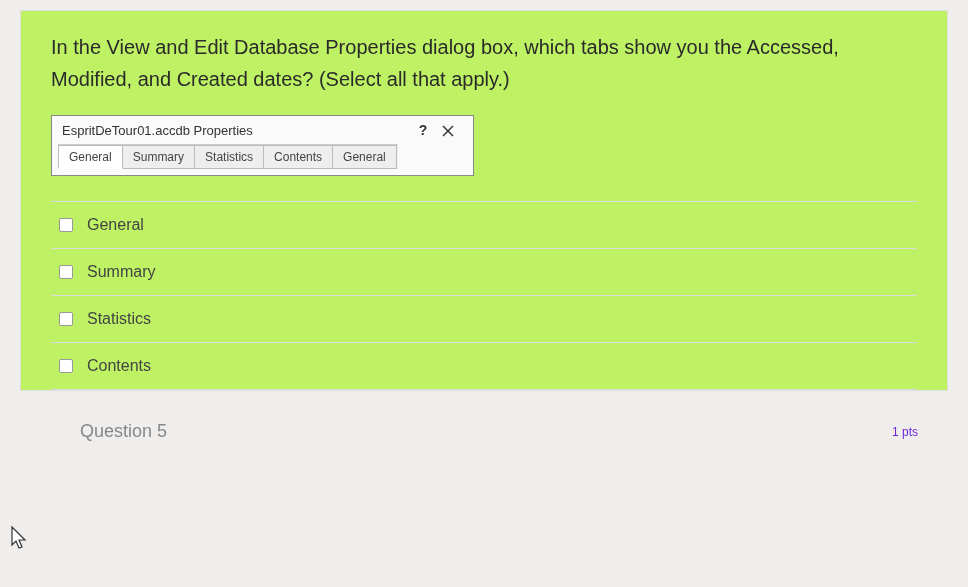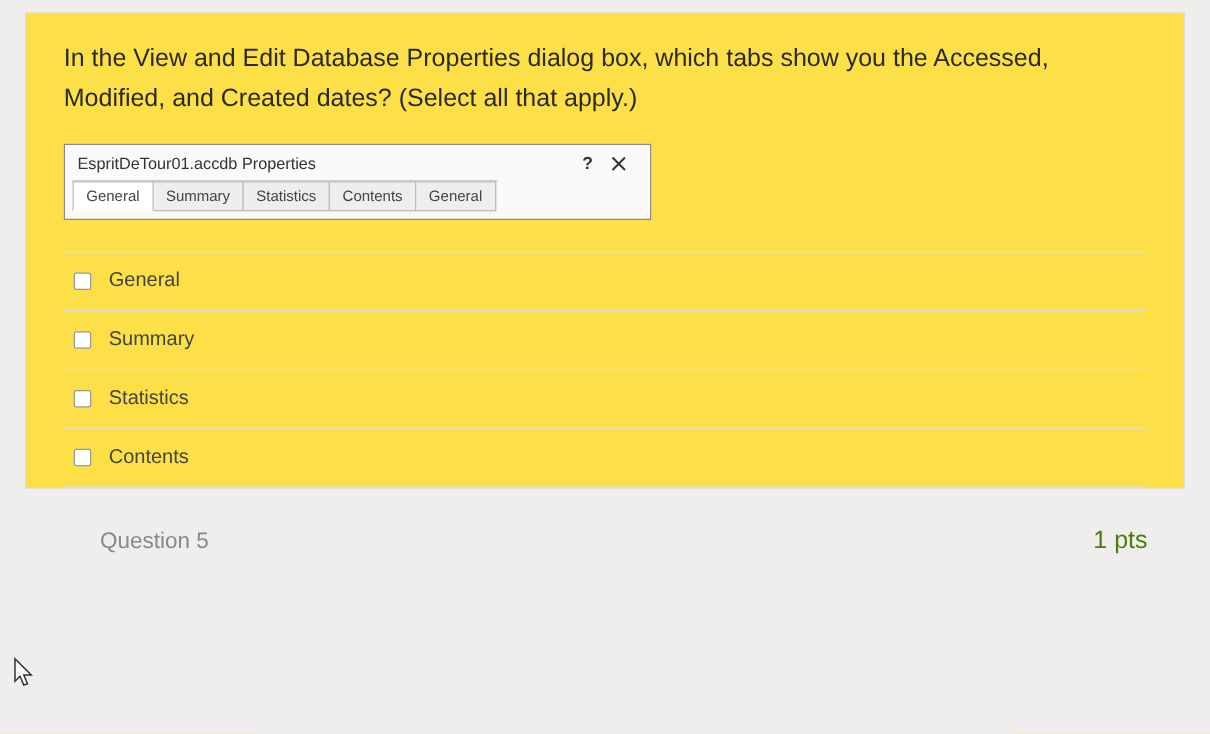--- a/index.html
+++ b/index.html
@@ -9,36 +9,36 @@
     }
     body {
       font-family: "Segoe UI", Arial, sans-serif;
       background: #f0eeec;
       width: 968px;
       height: 587px;
       overflow: hidden;
       color: #333;
     }
     .question-container {
-      background: #fde047;
+      background: #bef264;
       margin: 10px 20px;
       padding: 20px 30px 0 30px;
       border: 1px solid #ddd;
     }
     .question-text {
       font-size: 20px;
       font-weight: 500;
       color: #2a2a2a;
       line-height: 1.6;
       margin-bottom: 20px;
     }
     .dialog-preview {
       border: 1px solid #888;
       background: #fafafa;
-      width: 470px;
+      width: 423px;
       padding: 0;
       margin-bottom: 25px;
     }
     .dialog-titlebar {
       display: flex;
       align-items: center;
       padding: 6px 10px;
       font-size: 13px;
       color: #333;
     }
@@ -113,22 +113,22 @@
       align-items: center;
       padding: 0 30px;
       gap: 16px;
     }
     .next-q-label {
       font-size: 18px;
       color: #888;
       font-weight: 500;
     }
     .points {
-      font-size: 20px;
-      color: #4d7c0f;
+      font-size: 12px;
+      color: #6d28d9;
     }
     .cursor {
       position: absolute;
       left: 10px;
       top: 525px;
     }
   </style>
 </head>
 <body>
 

